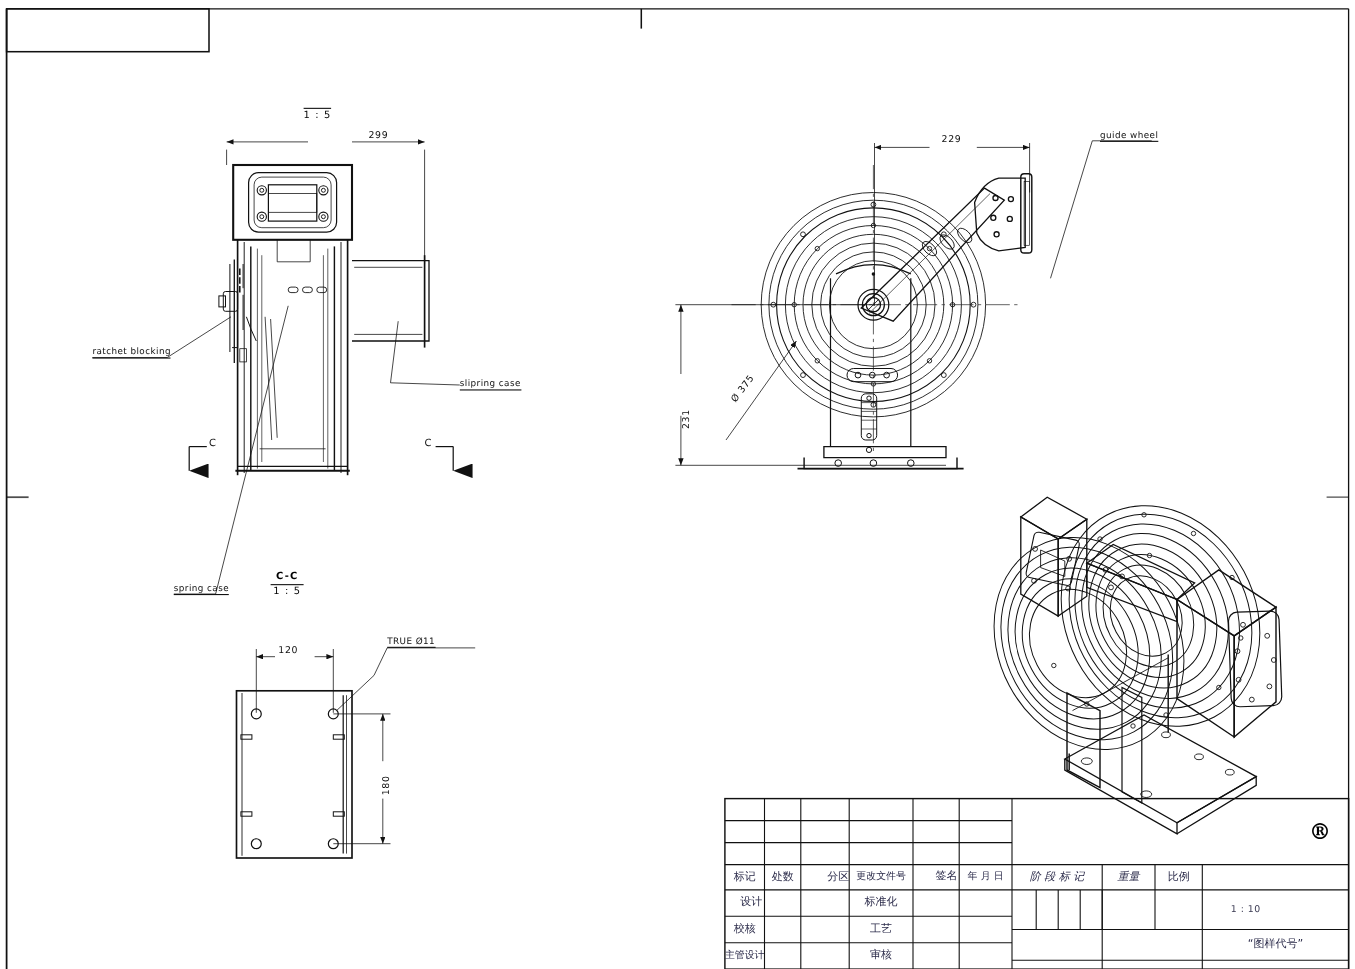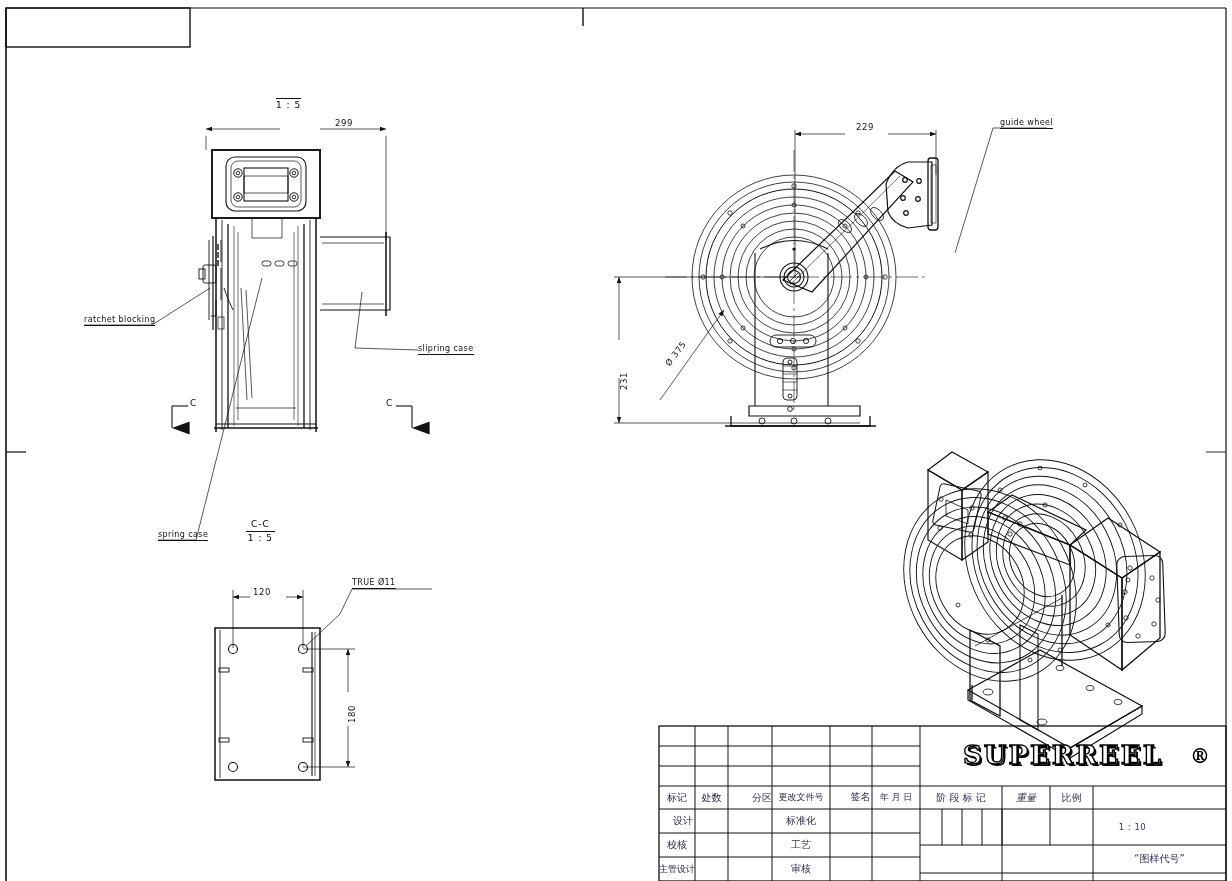--- a/index.html
+++ b/index.html
@@ -6,21 +6,21 @@
   body{width:1232px;height:881px;position:relative;overflow:hidden;
        font-family:"DejaVu Sans","Liberation Sans",sans-serif;color:#000;}
   .sheet{position:absolute;inset:0;}
   svg{display:block;}
   .lbl{position:absolute;white-space:nowrap;font-size:8px;letter-spacing:.4px;color:#111;}
   .lbl.u{border-bottom:1px solid #111;padding-bottom:1px;}
   .dim{position:absolute;white-space:nowrap;font-size:8.5px;letter-spacing:.6px;color:#111;}
   .dimv{position:absolute;white-space:nowrap;font-size:8.5px;letter-spacing:.6px;color:#111;
         transform-origin:0 0;transform:rotate(-90deg);}
   .scalebox{position:absolute;text-align:center;font-size:9px;line-height:1.25;letter-spacing:1px;}
-  .scalebox .top{border-bottom:1px solid #111;padding:0 5px 1px;}
+  .scalebox .top{border-bottom:1px solid #111;padding:0 5px 1px;font-weight:bold;}
   .scalebox .bot{padding-top:1px;}
   .cn{font-family:"DejaVu Sans","Liberation Sans",sans-serif;}
   .tbcell{position:absolute;display:flex;align-items:center;justify-content:center;
           font-size:10px;color:#2b2b4a;text-align:center;line-height:1;}
   .tbcell.small{font-size:8.5px;color:#3a3a52;letter-spacing:.5px;}
   .logo{position:absolute;font-family:"DejaVu Serif","Liberation Serif",serif;
         font-weight:700;font-size:26px;letter-spacing:2px;color:#fff;
         -webkit-text-stroke:1.4px #000;text-shadow:2px 2px 0 #000;}
   .regmark{position:absolute;font-size:20px;font-weight:700;color:#000;
            font-family:"DejaVu Serif","Liberation Serif",serif;}
@@ -461,37 +461,36 @@
 
 <div class="dim" style="left:856px;top:122px;">229</div>
 <div class="dimv" style="left:619px;top:390px;">231</div>
 <div class="dim" style="left:663px;top:362px;transform:rotate(-53deg);transform-origin:0 0;">Ø 375</div>
 <div class="lbl u" style="left:1000px;top:118px;">guide wheel</div>
 
 <div class="dim" style="left:253px;top:587px;">120</div>
 <div class="dimv" style="left:347px;top:723px;">180</div>
 <div class="lbl u" style="left:352px;top:578px;">TRUE  Ø11</div>
 
-<div class="logo" style="left:963px;top:740px;">SUPERREEL</div>
 <div class="regmark" style="left:1190px;top:744px;">®</div>
 
 <div class="tbcell cn" style="left:659px;top:786px;width:36px;height:23px;">标记</div>
 <div class="tbcell cn" style="left:695px;top:786px;width:33px;height:23px;">处数</div>
 <div class="tbcell cn" style="left:740px;top:786px;width:44px;height:23px;">分区</div>
 <div class="tbcell cn" style="left:772px;top:786px;width:58px;height:23px;font-size:9px;">更改文件号</div>
 <div class="tbcell cn" style="left:830px;top:786px;width:61px;height:23px;font-family:Liberation Mono, monospace;">签名</div>
 <div class="tbcell cn" style="left:872px;top:786px;width:48px;height:23px;font-size:9px;">年 月 日</div>
 
 <div class="tbcell cn" style="left:659px;top:809px;width:48px;height:24px;">设计</div>
 <div class="tbcell cn" style="left:659px;top:833px;width:36px;height:24px;">校核</div>
 <div class="tbcell cn" style="left:657px;top:857px;width:40px;height:24px;font-size:9px;">主管设计</div>
 
 <div class="tbcell cn" style="left:772px;top:809px;width:58px;height:24px;text-align:center;">标准化</div>
 <div class="tbcell cn" style="left:772px;top:833px;width:58px;height:24px;">工艺</div>
 <div class="tbcell cn" style="left:772px;top:857px;width:58px;height:24px;">审核</div>
 
-<div class="tbcell cn" style="left:920px;top:786px;width:82px;height:23px;">阶 段 标 记</div>
+<div class="tbcell cn" style="left:920px;top:786px;width:82px;height:23px;font-style:italic;">阶 段 标 记</div>
 <div class="tbcell cn" style="left:1002px;top:786px;width:48px;height:23px;font-style:italic;">重量</div>
 <div class="tbcell cn" style="left:1050px;top:786px;width:43px;height:23px;">比例</div>
 <div class="tbcell small" style="left:1111px;top:809px;width:43px;height:36px;">1 : 10</div>
 <div class="tbcell cn" style="left:1093px;top:845px;width:133px;height:28px;">“图样代号”</div>
 
 </div>
 
 </body></html>

